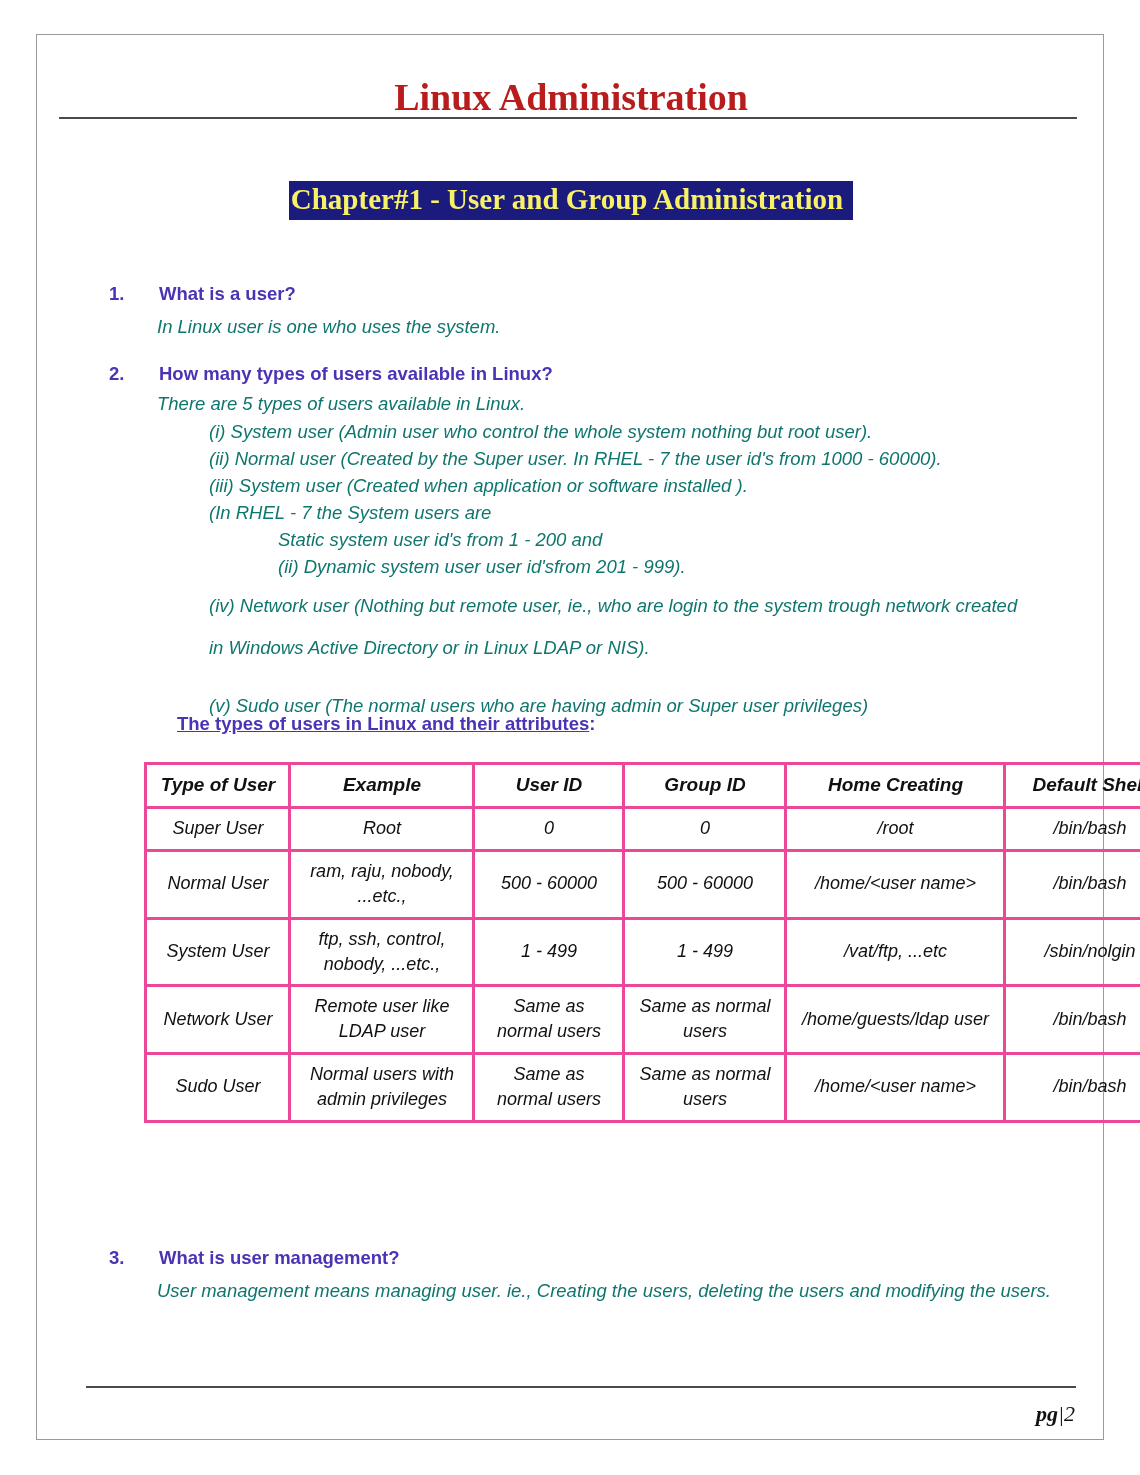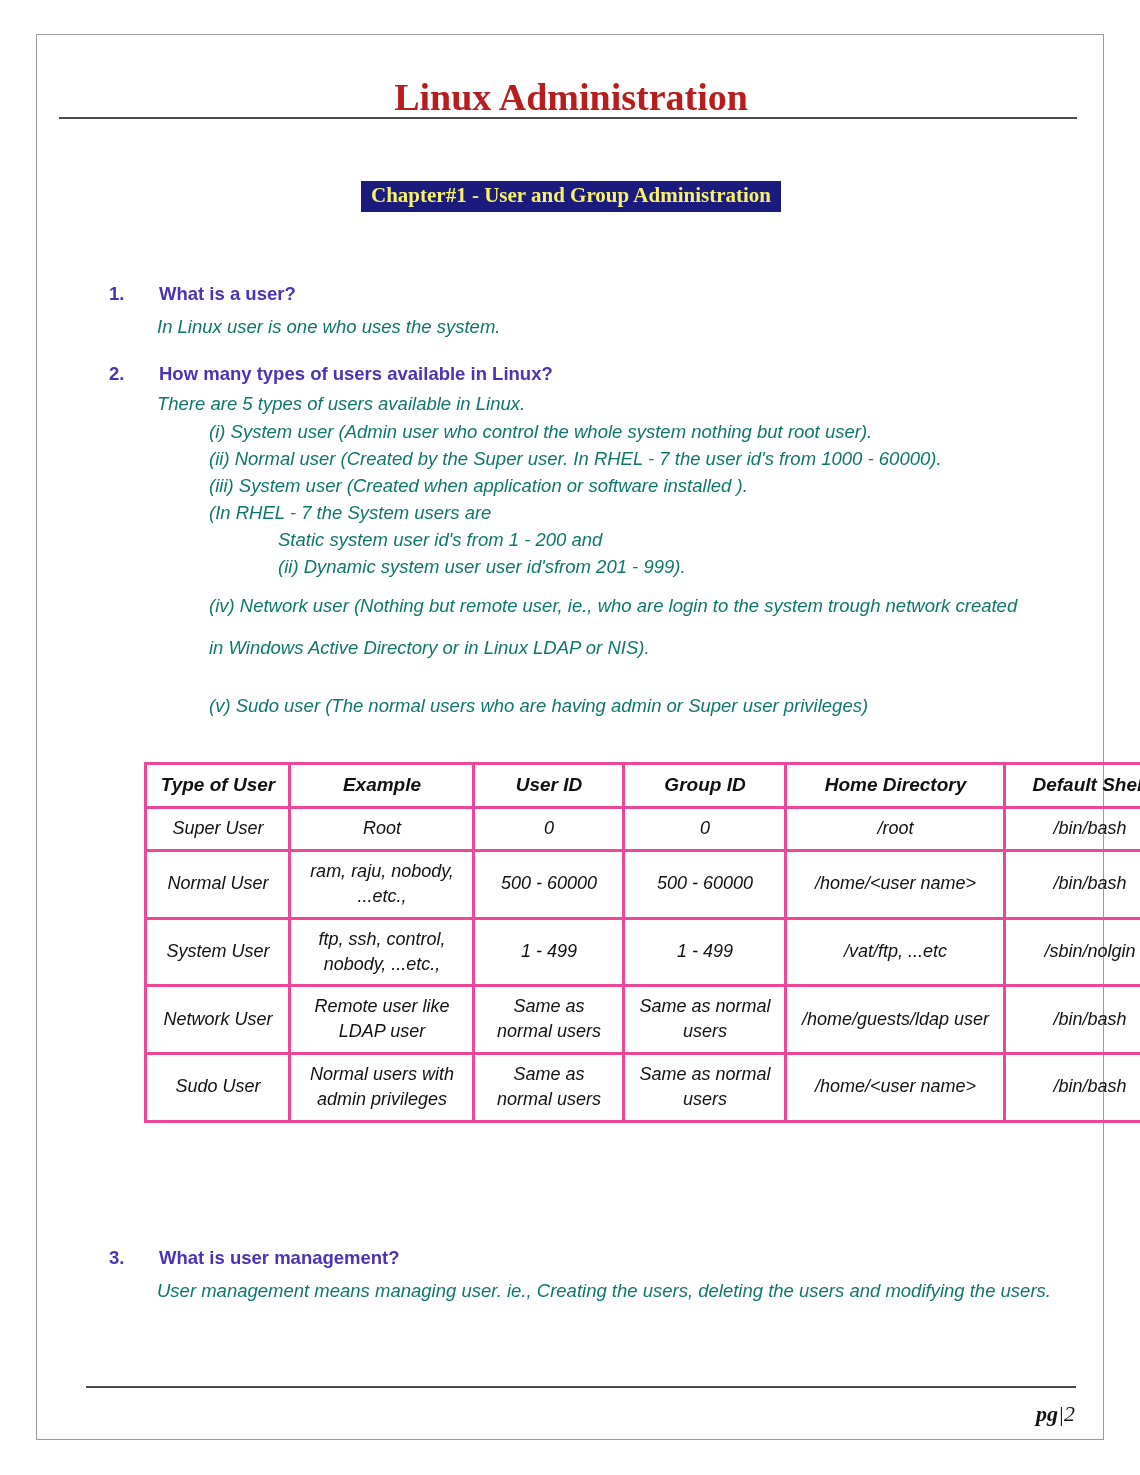--- a/index.html
+++ b/index.html
@@ -57,22 +57,22 @@
     top: 146px;
     width: 1068px;
     text-align: center;
   }
   #chapter-banner {
     display: inline-block;
     background: #1b1b7e;
     color: #f7f168;
     font-family: "Liberation Serif", serif;
     font-weight: bold;
-    font-size: 21px;
-    padding: 3px 10px 5px 10px;
+    font-size: 29px;
+    padding: 3px 10px 5px 2px;
     line-height: 1.08;
     white-space: nowrap;
   }
 
   
   #content {
     position: absolute;
     left: 0;
     top: 206px;
     width: 1068px;
@@ -210,29 +210,30 @@
       <span class="btext lvl2" style="top:207px;">(ii)  Normal user  (Created by the Super user. In RHEL - 7 the user id's from 1000 - 60000).</span>
       <span class="btext lvl2" style="top:234px;">(iii) System user   (Created when application or software installed ).</span>
       <span class="btext lvl2" style="top:261px;">(In RHEL - 7 the System users are</span>
       <span class="btext lvl3" style="top:288px;">Static system user id's from 1 - 200 and</span>
       <span class="btext lvl3" style="top:315px;">(ii) Dynamic system user user id'sfrom 201 - 999).</span>
       <span class="btext lvl2 wrapline" style="top:352px;width:865px;">(iv) Network user   (Nothing but remote user, ie., who are login to the system trough network created</span>
       <span class="btext lvl2" style="top:396px;">in Windows Active Directory or in Linux LDAP or NIS).</span>
       <span class="btext lvl2" style="top:423px;margin-top:31px;">(v)  Sudo user   (The normal users who are having admin or Super user privileges)</span>
     </div>
 
+    <div id="types-subhead"><span class="u">The types of users in Linux and their attributes</span><span>:</span></div>
 
     <table id="attr-table">
       <thead>
         <tr>
           <th class="c0">Type of User</th>
           <th class="c1">Example</th>
           <th class="c2">User ID</th>
           <th class="c3">Group ID</th>
-          <th class="c4">Home Directory</th>
+          <th class="c4">Home Creating</th>
           <th class="c5">Default Shell</th>
         </tr>
       </thead>
       <tbody>
         <tr>
           <td class="c0">Super User</td>
           <td class="c1">Root</td>
           <td class="c2">0</td>
           <td class="c3">0</td>
           <td class="c4">/root</td>

